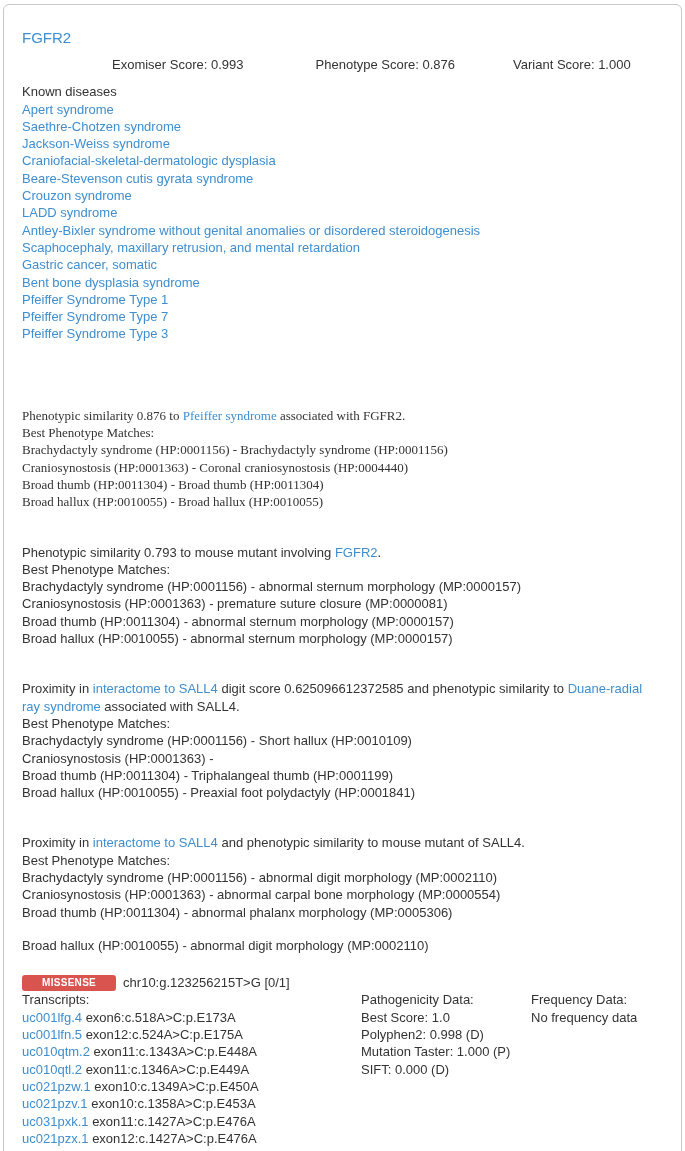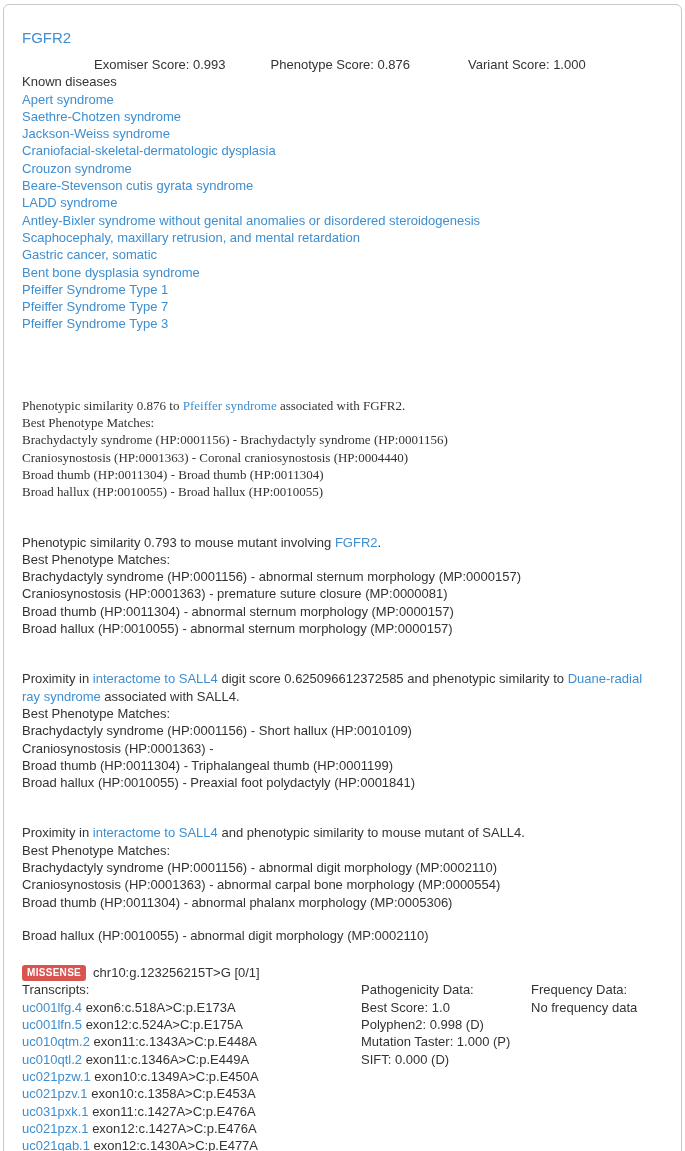--- a/index.html
+++ b/index.html
@@ -16,38 +16,38 @@
     min-height: 1142px;
     background: #ffffff;
     border: 1px solid #c9c9c9;
     border-radius: 6px;
     padding: 24px 20px 16px 18px;
     overflow: hidden;
   }
   .link { color: var(--link, #3e8ed0); cursor: pointer; text-decoration: none; }
   .gene-title { font-size: 15px; line-height: 18px; }
   .scores-row { display: flex; margin-top: 9px; }
-  .score-1 { margin-left: 72px; }
-  .score-2 { margin-left: 45px; }
+  .score-1 { margin-left: 90px; }
+  .score-2 { margin-left: 72px; }
   .score-3 { margin-left: 58px; text-align: center; }
-  .kd-heading { }
+  .kd-heading { margin-top: 10px; }
   .section { margin-top: 33px; }
   .section-first { margin-top: 64px; font-family: Liberation Serif, serif; }
   .gap-line { margin-top: 16px; }
   .variant { margin-top: 20px; }
   .variant-header { display: flex; align-items: center; }
   .badge {
     display: inline-block;
     background: var(--badge_bg, #d9534f);
     color: #ffffff;
     font-size: 10px;
     font-weight: bold;
     letter-spacing: 0.3px;
     line-height: 12px;
-    padding: 2px 5px;
+    padding: 2px 20px;
     border-radius: 3px;
     margin-right: 7px;
   }
   .variant-cols { display: flex; align-items: flex-start; }
   .col-transcripts { width: 339px; }
   .col-path { width: 170px; }
   .col-freq { flex: 1; }
 </style>
 </head>
 <body>
@@ -62,22 +62,22 @@
     <div class="score-3"><span>Variant Score:</span> <span>1.000</span></div>
   </div>
 
   <div class="kd-heading">Known diseases</div>
 
   <div>
     <div class="link">Apert syndrome</div>
     <div class="link">Saethre-Chotzen syndrome</div>
     <div class="link">Jackson-Weiss syndrome</div>
     <div class="link">Craniofacial-skeletal-dermatologic dysplasia</div>
+    <div class="link">Beare-Stevenson cutis gyrata syndrome</div>
     <div class="link">Crouzon syndrome</div>
-    <div class="link">Beare-Stevenson cutis gyrata syndrome</div>
     <div class="link">LADD syndrome</div>
     <div class="link">Antley-Bixler syndrome without genital anomalies or disordered steroidogenesis</div>
     <div class="link">Scaphocephaly, maxillary retrusion, and mental retardation</div>
     <div class="link">Gastric cancer, somatic</div>
     <div class="link">Bent bone dysplasia syndrome</div>
     <div class="link">Pfeiffer Syndrome Type 1</div>
     <div class="link">Pfeiffer Syndrome Type 7</div>
     <div class="link">Pfeiffer Syndrome Type 3</div>
   </div>
 

